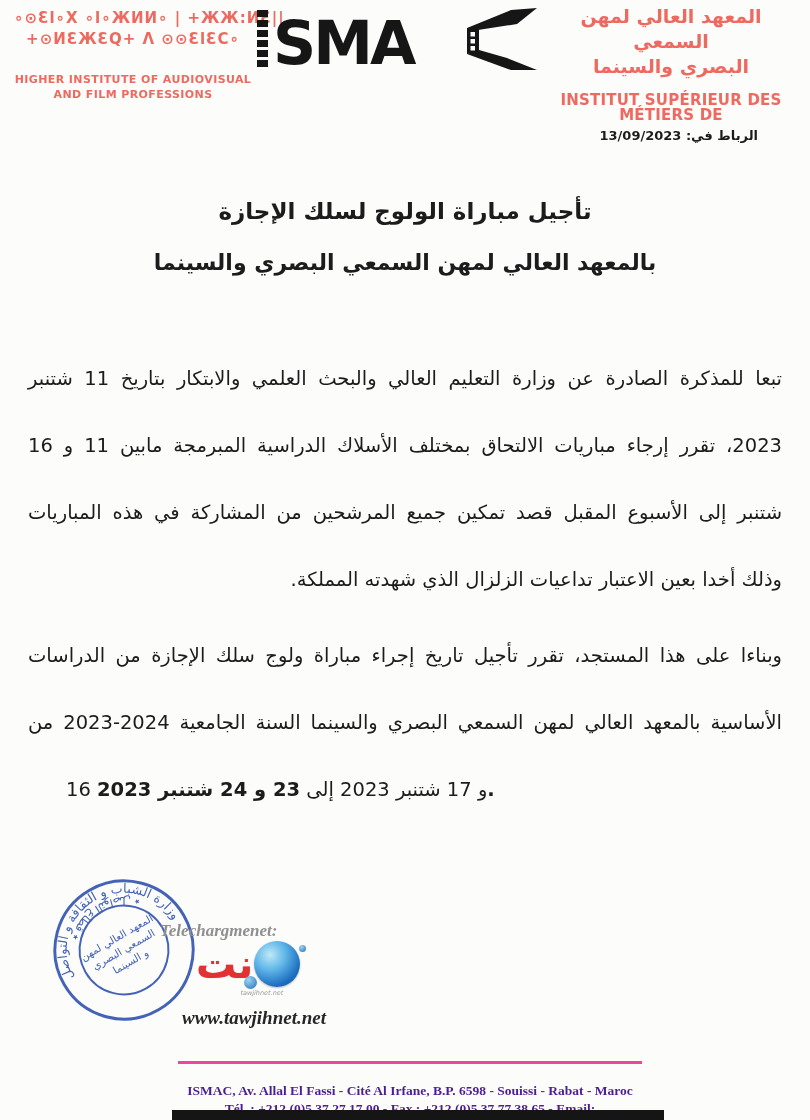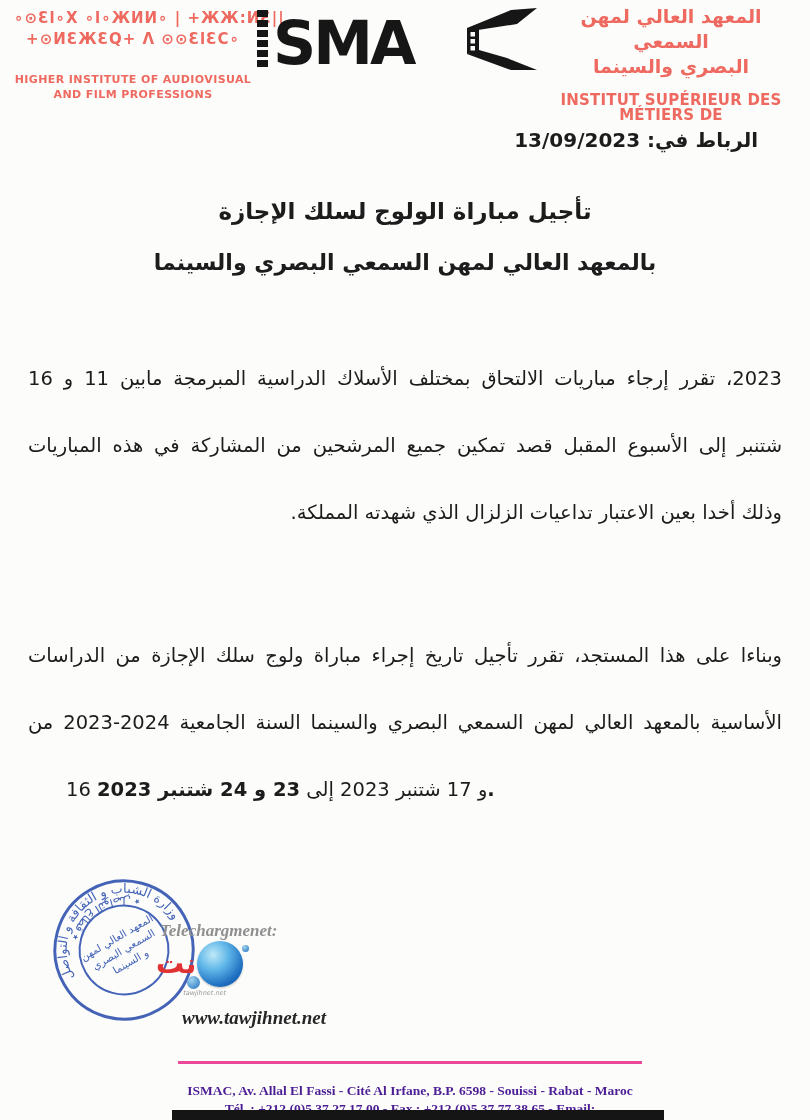--- a/index.html
+++ b/index.html
@@ -14,37 +14,37 @@
   }
   
   .lh-left{position:absolute;left:14px;top:8px;width:238px;text-align:center;}
   .tifinagh{color:var(--red);font-size:15px;font-weight:bold;line-height:21px;letter-spacing:1px;white-space:nowrap;}
   .lh-en{color:var(--red);font-size:11px;font-weight:bold;line-height:15px;letter-spacing:.4px;margin-top:22px;}
   .lh-center{position:absolute;left:255px;top:8px;width:292px;height:64px;}
   .lh-right{position:absolute;left:542px;top:4px;width:258px;text-align:center;}
   .lh-ar{color:var(--red);font-size:19px;font-weight:bold;line-height:25px;direction:rtl;}
   .lh-fr{color:var(--red);font-size:15px;font-weight:bold;line-height:15px;letter-spacing:.2px;margin-top:14px;}
   
-  .date-line{position:absolute;right:52px;top:128px;direction:rtl;font-size:20px;font-weight:600;}
+  .date-line{position:absolute;right:52px;top:128px;direction:rtl;font-size:13px;font-weight:600;}
   .doc-title{position:absolute;left:0;width:100%;text-align:center;font-weight:bold;direction:rtl;}
   .doc-title.t1{top:198px;font-size:23px;}
   .doc-title.t2{top:250px;font-size:22px;}
   
   .body-block{position:absolute;left:28px;right:28px;}
   .p1{top:345px;} .p2{top:622px;}
   .body-line{direction:rtl;font-size:19.5px;line-height:67px;text-align:justify;text-align-last:justify;white-space:nowrap;}
   .body-line.endline{text-align:right;text-align-last:right;}
   .body-line.ltrline{direction:ltr;text-align:left;text-align-last:left;padding-left:38px;}
   .bold-seg{font-weight:bold;margin-top:48px;}
   
   .stamp{position:absolute;left:50px;top:876px;width:148px;height:148px;z-index:1;opacity:.88;}
   
   .wm-label{position:absolute;left:160px;top:921px;z-index:2;font-family:"Liberation Serif",serif;font-style:italic;font-weight:bold;font-size:17px;color:#8f8f8f;}
   .wm-brand{position:absolute;left:156px;top:936px;z-index:2;direction:rtl;display:flex;align-items:center;gap:1px;}
-  .wm-word{color:var(--wmred);font-size:28px;font-weight:bold;line-height:56px;text-shadow:0 0 1px rgba(224,50,50,.4);}
+  .wm-word{color:var(--wmred);font-size:40px;font-weight:bold;line-height:56px;text-shadow:0 0 1px rgba(224,50,50,.4);margin-left:40px;}
   .wm-sphere{position:relative;width:46px;height:46px;border-radius:50%;
     background:radial-gradient(circle at 35% 30%,#bfe9f7 0%,#5fb6e8 35%,#1f6fc0 70%,#0d4a96 100%);
     box-shadow:0 1px 2px rgba(0,0,0,.25);}
   .wm-dot-big{position:absolute;left:-10px;bottom:-2px;width:13px;height:13px;border-radius:50%;
     background:radial-gradient(circle at 35% 30%,#9fd4ee,#1f6fc0);}
   .wm-dot-small{position:absolute;right:-6px;top:4px;width:7px;height:7px;border-radius:50%;
     background:radial-gradient(circle at 35% 30%,#9fd4ee,#1f6fc0);}
   .wm-sphere-caption{position:absolute;left:-14px;bottom:-10px;font-size:6.5px;color:#9a9a9a;font-style:italic;white-space:nowrap;}
   .wm-url{position:absolute;left:182px;top:996px;z-index:2;font-family:"Liberation Serif",serif;font-style:italic;font-weight:bold;font-size:19px;color:#262626;margin-top:11px;}
   
@@ -100,20 +100,21 @@
       <div>INSTITUT SUPÉRIEUR DES MÉTIERS DE</div>
     </div>
   </div>
 
   <div class="date-line">الرباط في: 13/09/2023</div>
 
   <div class="doc-title t1">تأجيل مباراة الولوج لسلك الإجازة</div>
   <div class="doc-title t2">بالمعهد العالي لمهن السمعي البصري والسينما</div>
 
   <div class="body-block p1">
+    <div class="body-line">تبعا للمذكرة الصادرة عن وزارة التعليم العالي والبحث العلمي والابتكار بتاريخ 11 شتنبر</div>
     <div class="body-line">2023، تقرر إرجاء مباريات الالتحاق بمختلف الأسلاك الدراسية المبرمجة مابين 11 و 16</div>
     <div class="body-line">شتنبر إلى الأسبوع المقبل قصد تمكين جميع المرشحين من المشاركة في هذه المباريات</div>
     <div class="body-line endline">وذلك أخدا بعين الاعتبار تداعيات الزلزال الذي شهدته المملكة.</div>
   </div>
 
   <div class="body-block p2">
     <div class="body-line">وبناءا على هذا المستجد، تقرر تأجيل تاريخ إجراء مباراة ولوج سلك الإجازة من الدراسات</div>
     <div class="body-line">الأساسية بالمعهد العالي لمهن السمعي البصري والسينما السنة الجامعية 2024-2023 من</div>
     <div class="body-line ltrline">
       <span>16 و 17 شتنبر 2023 إلى </span><span class="bold-seg">23 و 24 شتنبر 2023.</span>

